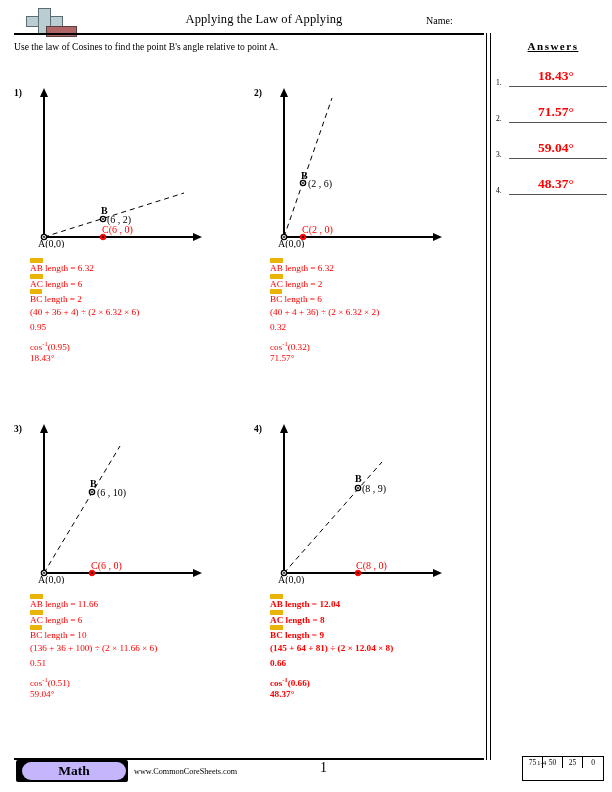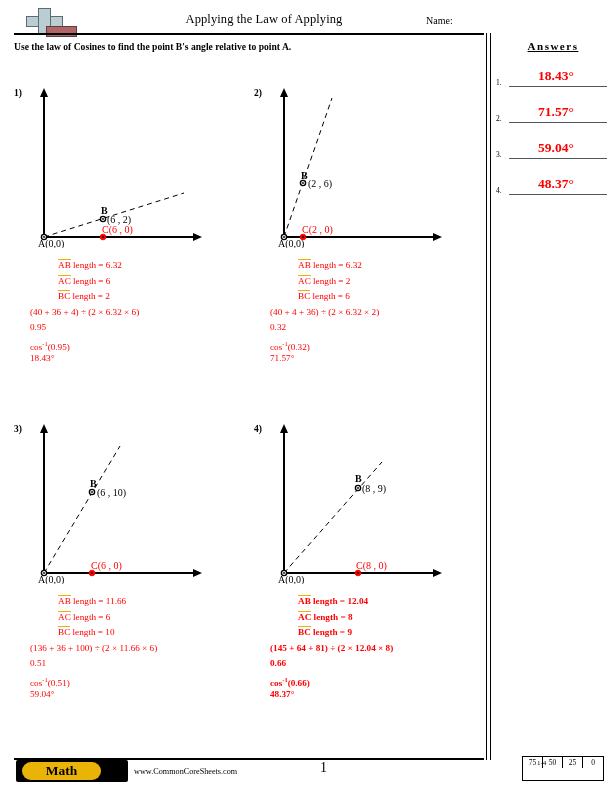--- a/index.html
+++ b/index.html
@@ -83,21 +83,21 @@
   .header-rule {
     position: absolute;
     left: 14px; top: 33px;
     width: 470px; height: 2px;
     background: #000;
   }
   .instructions {
     position: absolute;
     left: 14px; top: 41px;
     font-size: 9.6px;
-    font-weight: bold;
+    font-weight: normal;
     font-family: "Liberation Serif", serif;
   }
 
   
   .ans-div-1 {
     position: absolute;
     left: 486px; top: 33px;
     width: 1px; height: 727px;
     background: #000;
   }
@@ -159,47 +159,46 @@
   }
   .work {
     position: absolute;
     font-size: 9.2px;
     color: #ff0000;
     line-height: 15.5px;
     white-space: nowrap;
   }
   .work div { height: 15.5px; }
   .ovl {
-    border-top: 1px solid #eab308;
+    border-top: 5px solid #eab308;
     display: inline-block;
     line-height: 11px;
     padding: 0 0px;
-    margin-left: 28px;
   }
   sup.inv { font-size: 6.5px; vertical-align: super; }
 
   
   .footer-rule {
     position: absolute;
     left: 14px; top: 758px;
     width: 470px; height: 2px;
     background: #000;
   }
   .math-badge {
     position: absolute;
     left: 16px; top: 760px;
     width: 112px; height: 22px;
     background: #000;
     border-radius: 2px;
   }
   .math-badge-inner {
     position: absolute;
     left: 6px; top: 2px;
-    width: 79px; height: 18px;
-    background: #eab308;
+    width: 104px; height: 18px;
+    background: #c4b5fd;
     border-radius: 9px;
     text-align: center;
     font-size: 13.5px;
     font-weight: bold;
     line-height: 18px;
     font-family: "Liberation Serif", serif;
   }
   .site {
     position: absolute;
     left: 134px; top: 767px;

